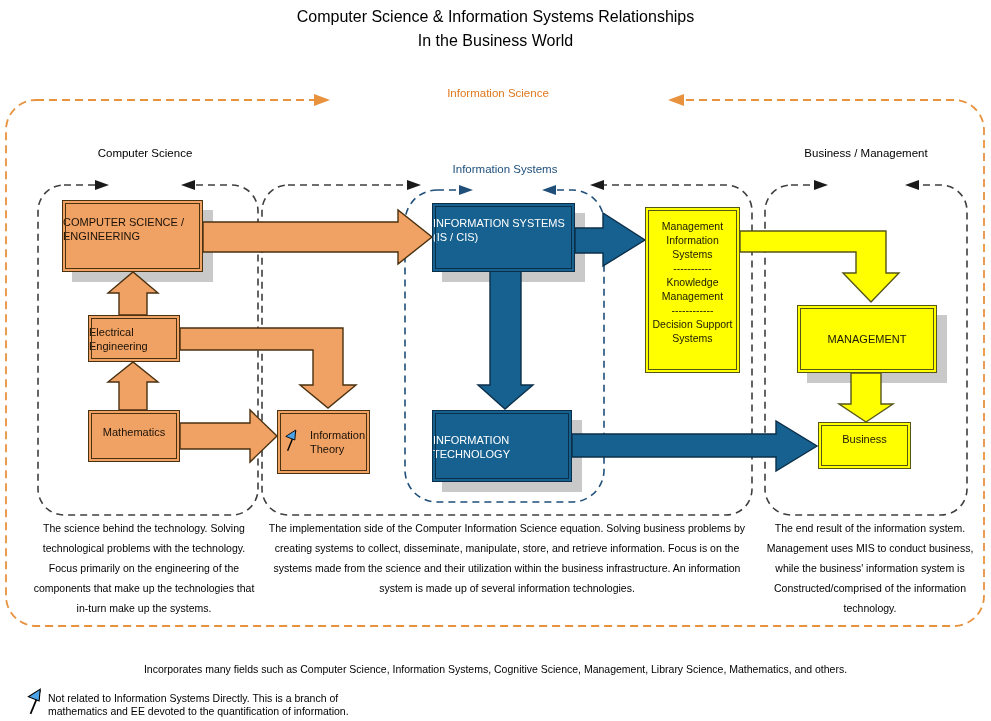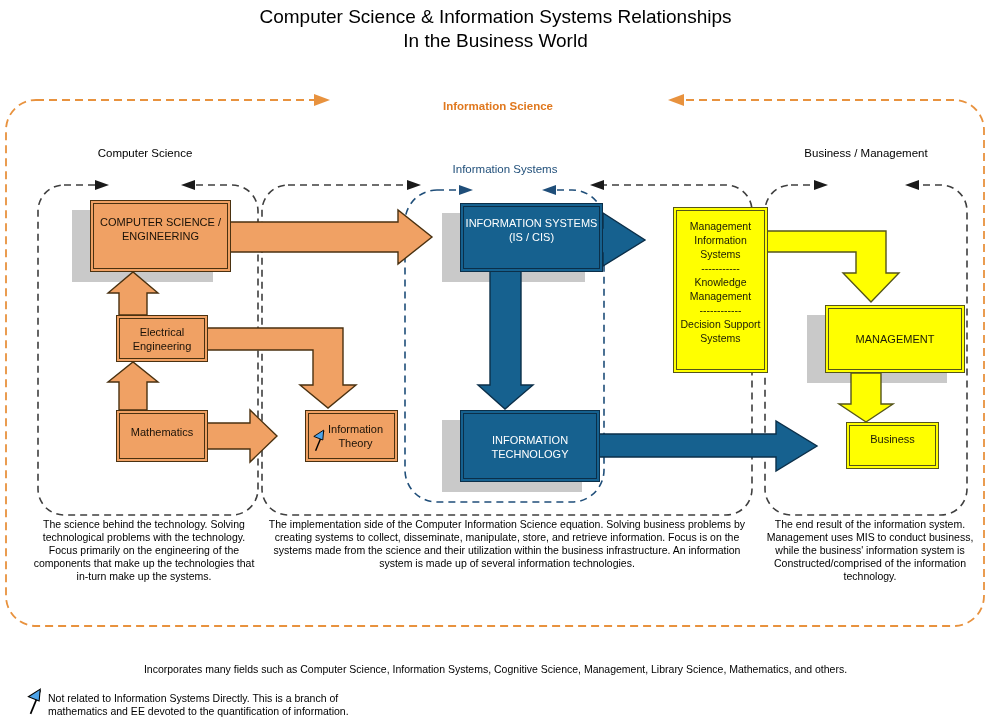--- a/index.html
+++ b/index.html
@@ -1,30 +1,30 @@
 <!DOCTYPE html>
 <html><head>
 <meta charset="utf-8">
 <style>
   html,body{margin:0;padding:0;background:#fff;}
   body{font-family:"Liberation Sans","DejaVu Sans",sans-serif;color:#000;}
   .canvas{position:relative;width:991px;height:721px;background:#fff;overflow:hidden;}
   svg.layer{position:absolute;left:0;top:0;width:991px;height:721px;}
-  .title{position:absolute;left:0;top:5px;width:991px;text-align:center;font-size:19px;line-height:24px;}
+  .title{position:absolute;left:0;top:5px;width:991px;text-align:center;font-size:16px;line-height:24px;}
   .title span{display:block;}
   .glabel{position:absolute;font-size:11.5px;text-align:center;}
   .glabel-orange{color:#e0781e;}
   .glabel-blue{color:#1f4e79;}
   .box{position:absolute;box-sizing:border-box;display:flex;flex-direction:column;align-items:center;
-       text-align:center;font-size:11px;line-height:14px;margin-left:28px;}
+       text-align:left;font-size:11px;line-height:14px;}
   .box::after{content:"";position:absolute;inset:2px;border:1px solid;border-color:inherit;pointer-events:none;}
   .box-orange{background:#f0a164;border:1px solid #4a3110;color:#1a1208;}
   .box-blue{background:#16618f;border:1px solid #0b2f49;color:#fff;}
   .box-yellow{background:#ffff00;border:1px solid #55551a;color:#1a1a08;}
-  .desc{position:absolute;font-size:10.5px;line-height:13px;text-align:center;}
+  .desc{position:absolute;font-size:10.5px;line-height:20px;text-align:center;}
   .focusline{position:absolute;left:0;width:991px;text-align:center;font-size:10.5px;line-height:15px;}
   .footnote{position:absolute;font-size:10.5px;line-height:13px;text-align:left;}
   .flag{position:absolute;}
   .mis-line{display:block;}
 </style>
 </head>
 <body>
 
 <div class="canvas">
 
@@ -71,35 +71,35 @@
     <polygon points="556,185 556,195 542,190" fill="#1f4e79"></polygon>
     <polygon points="314,94 314,106 330,100" fill="#e8923e"></polygon>
     <polygon points="684,94 684,106 668,100" fill="#e8923e"></polygon>
   </svg>
 
   <div class="title">
     <span>Computer Science &amp; Information Systems Relationships</span>
     <span>In the Business World</span>
   </div>
 
-  <div class="glabel glabel-orange" style="left:408px;top:100px;width:180px;font-weight:bold;">Information Science</div>
+  <div class="glabel glabel-orange" style="left:408px;top:87px;width:180px;">Information Science</div>
   <div class="glabel" style="left:60px;top:147px;width:170px;">Computer Science</div>
   <div class="glabel glabel-blue" style="left:420px;top:163px;width:170px;">Information Systems</div>
   <div class="glabel" style="left:776px;top:147px;width:180px;">Business / Management</div>
 
   <div class="box box-orange" style="left:62px;top:200px;width:141px;height:72px;padding-top:14px;">
     <span>COMPUTER SCIENCE / ENGINEERING</span>
   </div>
   <div class="box box-orange" style="left:88px;top:315px;width:92px;height:47px;justify-content:center;">
     <span>Electrical Engineering</span>
   </div>
   <div class="box box-orange" style="left:88px;top:410px;width:92px;height:52px;justify-content:center;padding-bottom:8px;">
     <span>Mathematics</span>
   </div>
-  <div class="box box-orange" style="left:277px;top:410px;width:93px;height:52px;justify-content:center;padding-left:8px;">
+  <div class="box box-orange" style="left:277px;top:410px;width:93px;height:64px;justify-content:center;padding-left:32px;">
     <svg class="flag" style="left:6px;top:17px;" width="18" height="24" viewBox="0 0 20 26">
       <line x1="13" y1="3" x2="4" y2="25" stroke="#000" stroke-width="1.6"></line>
       <polygon points="13,2 2,9 12,13" fill="#4da3e8" stroke="#000" stroke-width="1"></polygon>
     </svg>
     <span>Information Theory</span>
   </div>
   <div class="box box-blue" style="left:432px;top:410px;width:140px;height:72px;padding-top:22px;">
     <span>INFORMATION TECHNOLOGY</span>
   </div>
   <div class="box box-blue" style="left:432px;top:203px;width:143px;height:69px;padding-top:12px;">

